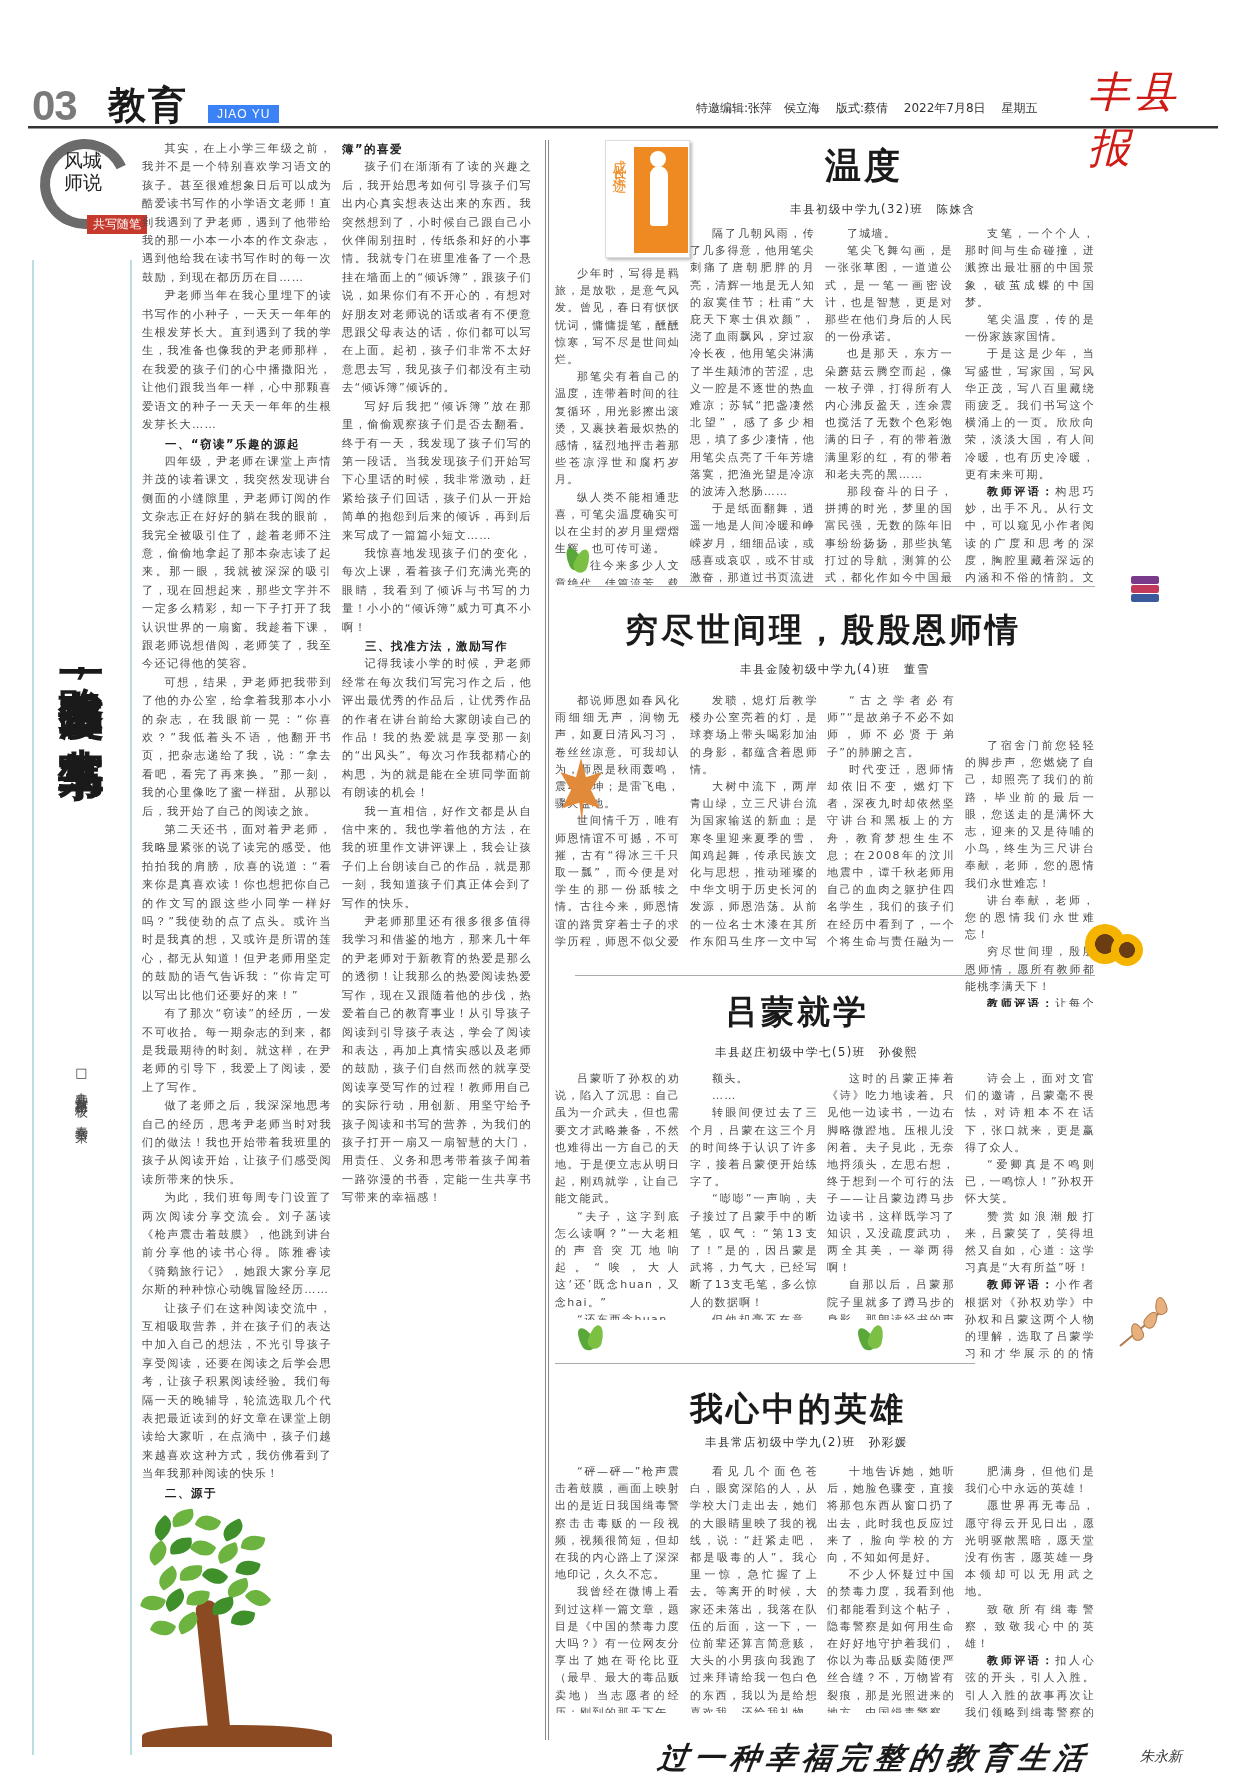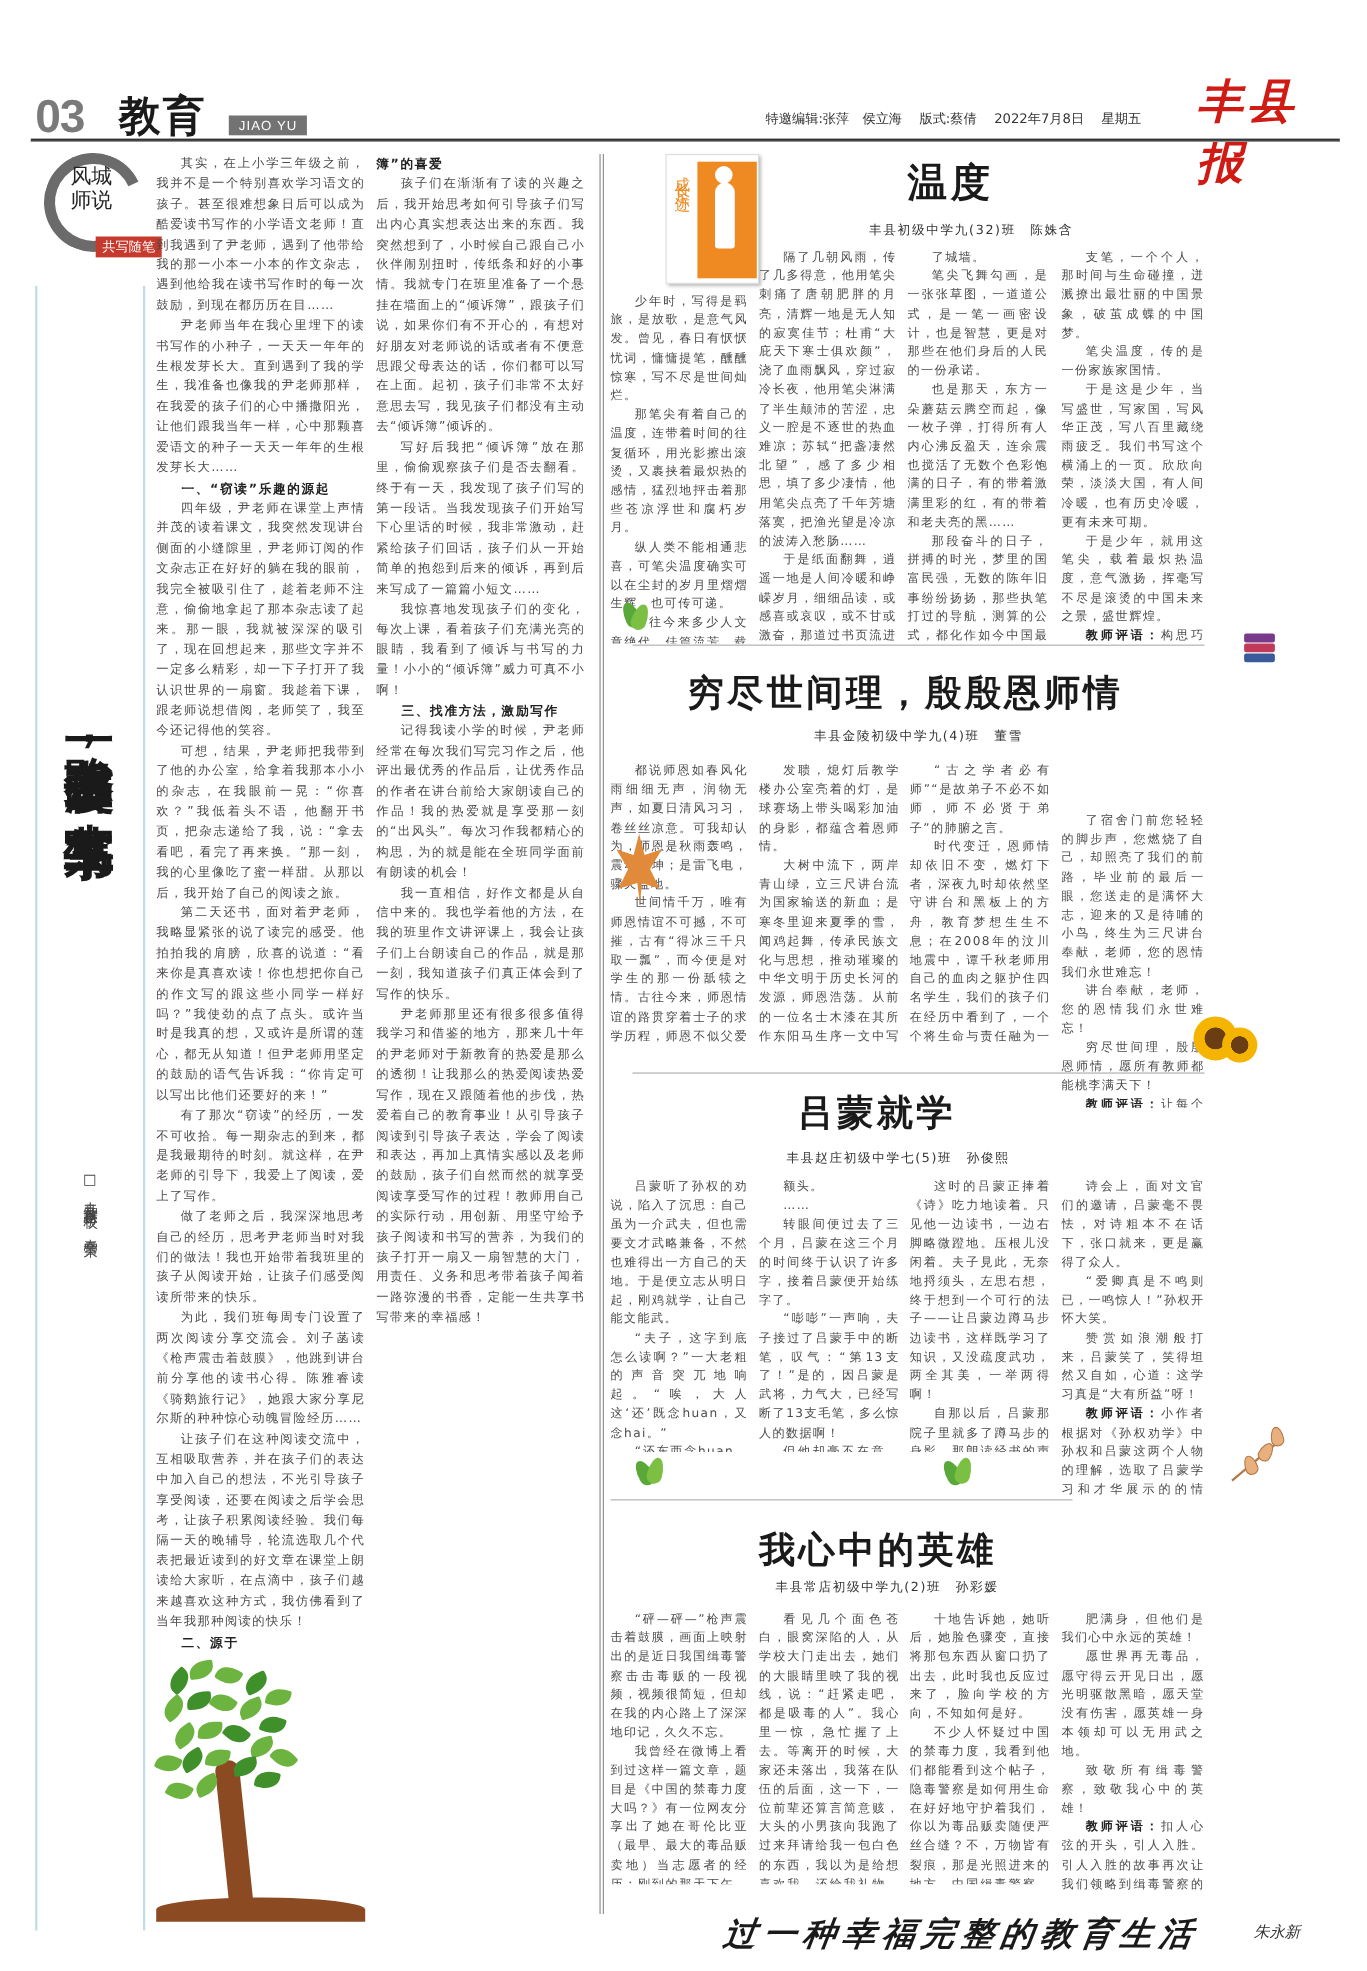--- a/index.html
+++ b/index.html
@@ -3,24 +3,24 @@
 <meta charset="utf-8">
 <style>
   * { box-sizing: border-box; margin: 0; padding: 0; }
   html, body { width: 1243px; height: 1792px; background: #fff; overflow: hidden; }
   body { position: relative; font-family: "DejaVu Sans", "Liberation Sans", sans-serif; color: #3a3a3a; }
 
   
   .masthead { position: absolute; left: 28px; top: 60px; width: 1190px; height: 66px; }
   .page-num { position: absolute; left: 4px; top: 22px; font-family: "Liberation Sans", sans-serif; font-weight: bold; font-size: 42px; color: #7a7a7a; letter-spacing: -1px; }
   .section-name { position: absolute; left: 80px; top: 20px; font-weight: bold; font-size: 38px; color: #1a1a1a; letter-spacing: 2px; }
-  .section-pinyin { position: absolute; left: 180px; top: 45px; background: #737373; color: #fff; font-size: 12px; padding: 2px 9px; font-family: "Liberation Sans", sans-serif; letter-spacing: 1px; }
+  .section-pinyin { position: absolute; left: 180px; top: 45px; background: #3b82f6; color: #fff; font-size: 12px; padding: 2px 9px; font-family: "Liberation Sans", sans-serif; letter-spacing: 1px; }
   .editor-line { position: absolute; left: 668px; top: 40px; font-size: 12px; color: #333; white-space: nowrap; }
   .editor-line span { margin-right: 12px; }
-  .paper-logo { position: absolute; left: 1060px; top: 4px; font-family: "DejaVu Serif", serif; font-size: 42px; font-weight: bold; color: #d01a14; letter-spacing: 4px; font-style: italic; }
+  .paper-logo { position: absolute; left: 1060px; top: 4px; font-family: "DejaVu Serif", serif; font-size: 42px; font-weight: normal; color: #d01a14; letter-spacing: 4px; font-style: italic; }
   .masthead-rule { position: absolute; left: 0; top: 66px; width: 1190px; height: 3px; background: #333; border-bottom: 1px solid #999; }
 
   
   .left-strip { position: absolute; left: 32px; top: 135px; width: 105px; height: 1620px; }
   .column-logo { position: absolute; left: 0; top: 0; width: 110px; height: 100px; }
   .logo-ring { position: absolute; left: 8px; top: 4px; width: 90px; height: 90px; border-radius: 50%; border: 10px solid #6b6b6b; border-right-color: transparent; transform: rotate(20deg); }
   .logo-text { position: absolute; left: 32px; top: 14px; font-family: "DejaVu Serif", serif; font-size: 19px; color: #222; line-height: 22px; width: 50px; }
   .logo-tag { position: absolute; left: 55px; top: 80px; background: #c53a2d; color: #fff; font-size: 12px; padding: 1px 6px; white-space: nowrap; }
   .strip-frame { position: absolute; left: 0; top: 125px; width: 100px; height: 1495px; border-left: 2px solid #bcdde3; border-right: 2px solid #bcdde3; }
   .main-headline { position: absolute; left: 22px; top: 250px; width: 52px; font-size: 46px; font-weight: bold; color: #1a1a1a; line-height: 49px; text-align: center; writing-mode: vertical-rl; letter-spacing: 2px; height: 600px; }
@@ -187,21 +187,20 @@
   <div class="text-col" style="left:270px; top:85px; width:128px; height:360px;">
       <p>了城墙。</p>
       <p>笔尖飞舞勾画，是一张张草图，一道道公式，是一笔一画密设计，也是智慧，更是对那些在他们身后的人民的一份承诺。</p>
       <p>也是那天，东方一朵蘑菇云腾空而起，像一枚子弹，打得所有人内心沸反盈天，连余震也搅活了无数个色彩饱满的日子，有的带着激满里彩的红，有的带着和老夫亮的黑……</p>
       <p>那段奋斗的日子，拼搏的时光，梦里的国富民强，无数的陈年旧事纷纷扬扬，那些执笔打过的导航，测算的公式，都化作如今中国最坚固的墙基。最炽热，最滚烫，笔尖传递的温度的准确，隔了多少年，依旧带着自身的温度生在心上。</p>
     </div>
   <div class="text-col" style="left:410px; top:85px; width:130px; height:360px;">
       <p>支笔，一个个人，那时间与生命碰撞，迸溅撩出最壮丽的中国景象，破茧成蝶的中国梦。</p>
       <p>笔尖温度，传的是一份家族家国情。</p>
       <p>于是这是少年，当写盛世，写家国，写风华正茂，写八百里藏绕雨疲乏。我们书写这个横涌上的一页。欣欣向荣，淡淡大国，有人间冷暖，也有历史冷暖，更有未来可期。</p>
-      <p>于是少年，就用这笔尖，载着最炽热温度，意气激扬，挥毫写不尽是滚烫的中国未来之景，盛世辉煌。</p>
       <p class="teacher-comment"><b>教师评语：</b><span>构思巧妙，出手不凡。从行文中，可以窥见小作者阅读的广度和思考的深度，胸腔里藏着深远的内涵和不俗的情韵。文章结构严谨，行文洒脱，文笔练达，且金句频出，是一篇难得的佳作。</span></p>
     </div>
   <div class="leaf-deco" style="left:8px; top:405px;">
       <i style="left:4px;top:2px;transform:rotate(-25deg);"></i>
       <i style="left:12px;top:4px;transform:rotate(20deg);background:#7bc043;"></i>
     </div>
   <div class="art-rule" style="left:20px; top:446px; width:520px;"></div>
   <div class="books" style="left:570px; top:430px;">
       <i style="top:6px;background:#7a3a8c;"></i>
       <i style="top:15px;background:#c23a5a;"></i>

